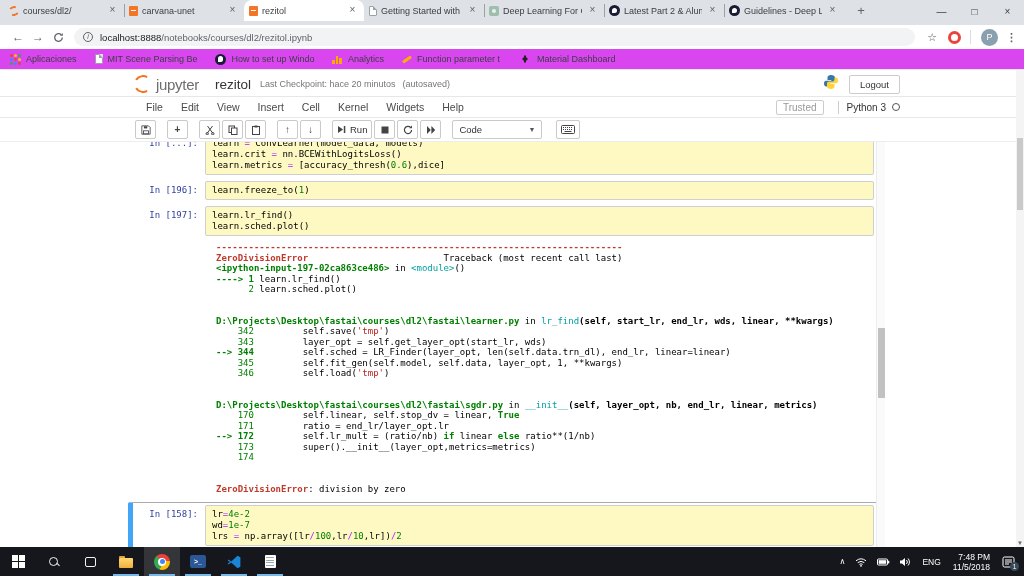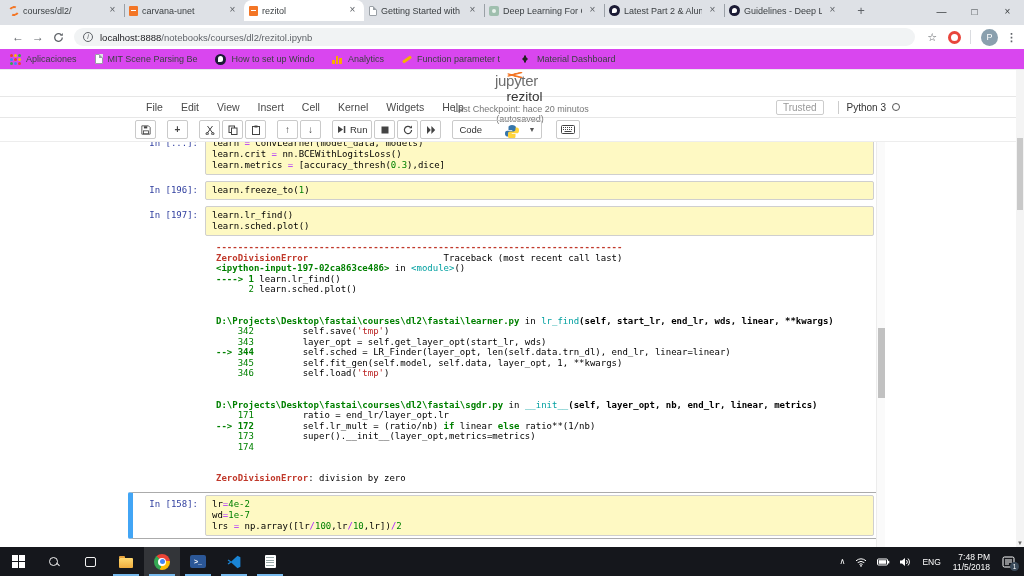--- a/index.html
+++ b/index.html
@@ -55,21 +55,21 @@
   .vdiv { width:1px; height:14px; background:#dadce0; margin:0 4px; }
   .avatar { width:17px; height:17px; border-radius:50%; background:#8aa0ae; color:#fff; font-size:9px; line-height:17px; text-align:center; margin:0 6px; }
   .dots { color:#5f6368; font-size:11px; font-weight:bold; letter-spacing:0; margin-left:2px; width:10px; text-align:center; }
 
   
   .bmbar { height:21px; display:flex; align-items:center; padding:0 10px; border-bottom:1px solid #e8eaed; background:#d946ef; }
   .bm { display:flex; align-items:center; margin-right:18px; font-size:9px; color:#3c4043; white-space:nowrap; }
   .bm .ic { margin-right:5px; }
 
   
-  .jheader { height:26px; display:flex; align-items:center; padding:2px 124px 0 133px; background:#fff;flex-direction:column; }
+  .jheader { height:26px; display:flex; align-items:center; padding:2px 124px 0 133px; background:#fff; }
   .jlogo { position:relative; width:20px; height:20px; margin-right:3px; }
   .jlogo::before { content:''; position:absolute; inset:1px; border-radius:50%; border:2.5px solid transparent; border-top-color:#f37626; transform:rotate(-14deg); }
   .jlogo::after { content:''; position:absolute; inset:1px; border-radius:50%; border:2.5px solid transparent; border-bottom-color:#f37626; transform:rotate(14deg); }
   .jwordmark { font-size:15px; color:#6e6e6e; letter-spacing:-0.3px; }
   .jtitle { font-size:13.5px; color:#333; margin-left:16px; }
   .jcheckpoint { font-size:9px; color:#777; margin-left:9px; }
   .jautosave { font-size:9px; color:#777; margin-left:7px; }
   .jheader .spacer { flex:1; }
   .pylogo { margin-right:10px; }
   .logout { font-size:9.5px; color:#333; background:#fff; border:1px solid #ccc; border-radius:2px; padding:3px 10px; }
@@ -380,21 +380,21 @@
     </div>
   </div>
 
   <div class="nbarea" id="nbarea">
     <div id="cells-holder">
         <div class="cell clip-top">
           <div class="prompt">In [...]:</div>
           <div class="inputbox">
             <div class="cl"><span class="tk-p">learn </span><span class="tk-op">=</span><span class="tk-p"> ConvLearner(model_data, models)</span></div>
             <div class="cl"><span class="tk-p">learn.crit </span><span class="tk-op">=</span><span class="tk-p"> nn.BCEWithLogitsLoss()</span></div>
-            <div class="cl"><span class="tk-p">learn.metrics </span><span class="tk-op">=</span><span class="tk-p"> [accuracy_thresh(</span><span class="tk-num">0.3</span><span class="tk-p">),dice]</span></div>
+            <div class="cl"><span class="tk-p">learn.metrics </span><span class="tk-op">=</span><span class="tk-p"> [accuracy_thresh(</span><span class="tk-num">0.6</span><span class="tk-p">),dice]</span></div>
           </div>
         </div>
         <div class="cell">
           <div class="prompt">In [196]:</div>
           <div class="inputbox">
             <div class="cl"><span class="tk-p">learn.freeze_to(</span><span class="tk-num">1</span><span class="tk-p">)</span></div>
           </div>
         </div>
         <div class="cell">
           <div class="prompt">In [197]:</div>
@@ -415,20 +415,21 @@
             <div class="cl">&nbsp;</div>
             <div class="cl"><span class="tk-tbgb">D:\Projects\Desktop\fastai\courses\dl2\fastai\learner.py</span><span class="tk-p"> in </span><span class="tk-tbc">lr_find</span><span class="tk-bold">(self, start_lr, end_lr, wds, linear, **kwargs)</span></div>
             <div class="cl"><span class="tk-tbg">    342</span><span class="tk-p">         self.save(</span><span class="tk-str">'tmp'</span><span class="tk-p">)</span></div>
             <div class="cl"><span class="tk-tbg">    343</span><span class="tk-p">         layer_opt = self.get_layer_opt(start_lr, wds)</span></div>
             <div class="cl"><span class="tk-tbgb">--&gt; 344</span><span class="tk-p">         self.sched = LR_Finder(layer_opt, len(self.data.trn_dl), end_lr, linear=linear)</span></div>
             <div class="cl"><span class="tk-tbg">    345</span><span class="tk-p">         self.fit_gen(self.model, self.data, layer_opt, 1, **kwargs)</span></div>
             <div class="cl"><span class="tk-tbg">    346</span><span class="tk-p">         self.load(</span><span class="tk-str">'tmp'</span><span class="tk-p">)</span></div>
             <div class="cl">&nbsp;</div>
             <div class="cl">&nbsp;</div>
             <div class="cl"><span class="tk-tbgb">D:\Projects\Desktop\fastai\courses\dl2\fastai\sgdr.py</span><span class="tk-p"> in </span><span class="tk-tbc">__init__</span><span class="tk-bold">(self, layer_opt, nb, end_lr, linear, metrics)</span></div>
+            <div class="cl"><span class="tk-tbg">    170</span><span class="tk-p">         self.linear, self.stop_dv = linear, </span><span class="tk-kw">True</span></div>
             <div class="cl"><span class="tk-tbg">    171</span><span class="tk-p">         ratio = end_lr/layer_opt.lr</span></div>
             <div class="cl"><span class="tk-tbgb">--&gt; 172</span><span class="tk-p">         self.lr_mult = (ratio/nb) </span><span class="tk-kw">if</span><span class="tk-p"> linear </span><span class="tk-kw">else</span><span class="tk-p"> ratio**(1/nb)</span></div>
             <div class="cl"><span class="tk-tbg">    173</span><span class="tk-p">         super().__init__(layer_opt,metrics=metrics)</span></div>
             <div class="cl"><span class="tk-tbg">    174</span><span class="tk-p">         </span></div>
             <div class="cl">&nbsp;</div>
             <div class="cl">&nbsp;</div>
             <div class="cl"><span class="tk-err">ZeroDivisionError</span><span class="tk-p">: division by zero</span></div>
           </div>
         </div>
         <div class="cell selected">

